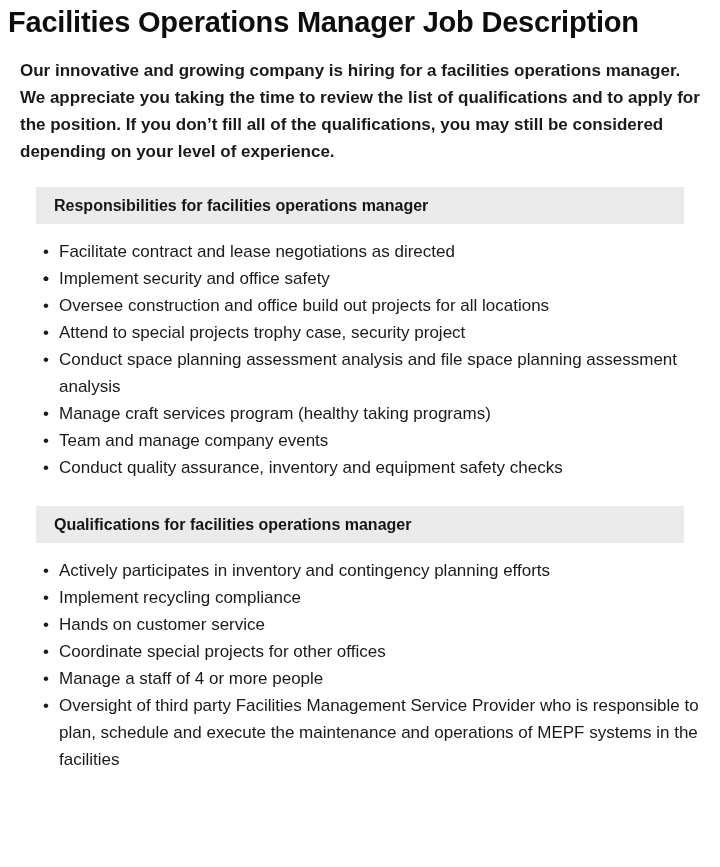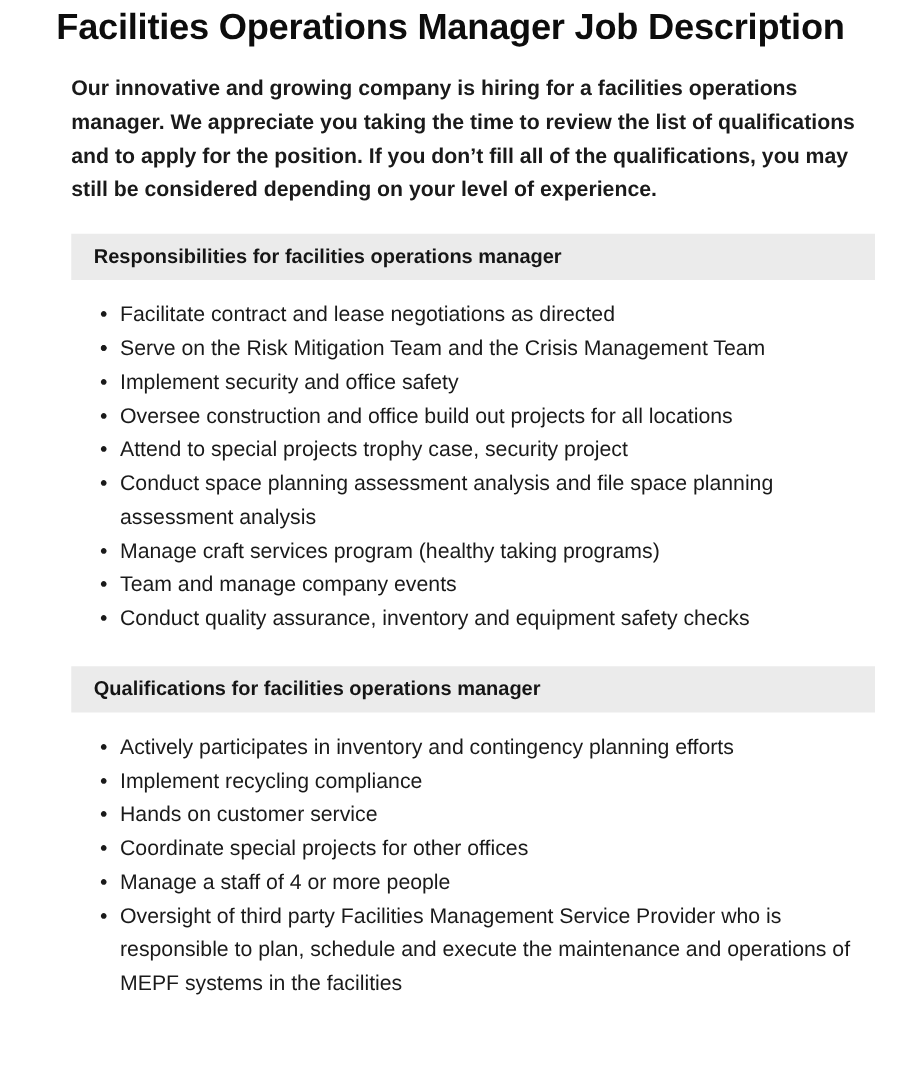--- a/index.html
+++ b/index.html
@@ -15,21 +15,20 @@
     font-family: "Liberation Sans", "DejaVu Sans", sans-serif;
     color: #111111;
     -webkit-font-smoothing: antialiased;
   }
 
   .page {
     width: 720px;
     height: 867px;
     position: relative;
     box-sizing: border-box;
-    padding-left: 37px;
   }
 
   
   .page-title {
     margin: 0;
     padding: 0 8px;
     font-size: 29px;
     line-height: 44px;
     font-weight: 700;
     letter-spacing: -0.2px;
@@ -50,21 +49,21 @@
 
   
   .section {
     margin-top: 22px;
   }
   .section.qualifications {
     margin-top: 25px;
   }
 
   .section-header {
-    margin: 0 20px;
+    margin: 0 36px;
     background: #ebebeb;
     height: 37px;
     display: flex;
     align-items: center;
     padding: 0 18px;
     box-sizing: border-box;
   }
   .section-header-label {
     font-size: 16px;
     font-weight: 700;
@@ -104,21 +103,21 @@
 
   <p class="intro">Our innovative and growing company is hiring for a facilities operations manager. We appreciate you taking the time to review the list of qualifications and to apply for the position. If you don’t fill all of the qualifications, you may still be considered depending on your level of experience.</p>
 
   <div class="section responsibilities">
     <div class="section-header" style="background: rgb(235, 235, 235);">
       <span class="section-header-label">Responsibilities for facilities operations manager</span>
     </div>
     <ul class="bullet-list">
         <li class="bullet-item"><span class="bullet-dot">•</span><span>Facilitate contract and lease negotiations as directed</span></li>
         <li class="bullet-item"><span class="bullet-dot">•</span></li>
-        <li class="bullet-item"><span class="bullet-dot">•</span><span>Serve on the Risk Mitigation Team and the Crisis Management Team</span></li>
+        <li class="bullet-item"><span class="bullet-dot">•</span></li>
         <li class="bullet-item"><span class="bullet-dot">•</span><span>Implement security and office safety</span></li>
         <li class="bullet-item"><span class="bullet-dot">•</span><span>Oversee construction and office build out projects for all locations</span></li>
         <li class="bullet-item"><span class="bullet-dot">•</span><span>Attend to special projects trophy case, security project</span></li>
         <li class="bullet-item"><span class="bullet-dot">•</span><span>Conduct space planning assessment analysis and file space planning assessment analysis</span></li>
         <li class="bullet-item"><span class="bullet-dot">•</span><span>Manage craft services program (healthy taking programs)</span></li>
         <li class="bullet-item"><span class="bullet-dot">•</span><span>Team and manage company events</span></li>
         <li class="bullet-item"><span class="bullet-dot">•</span><span>Conduct quality assurance, inventory and equipment safety checks</span></li>
       </ul>
   </div>
 

